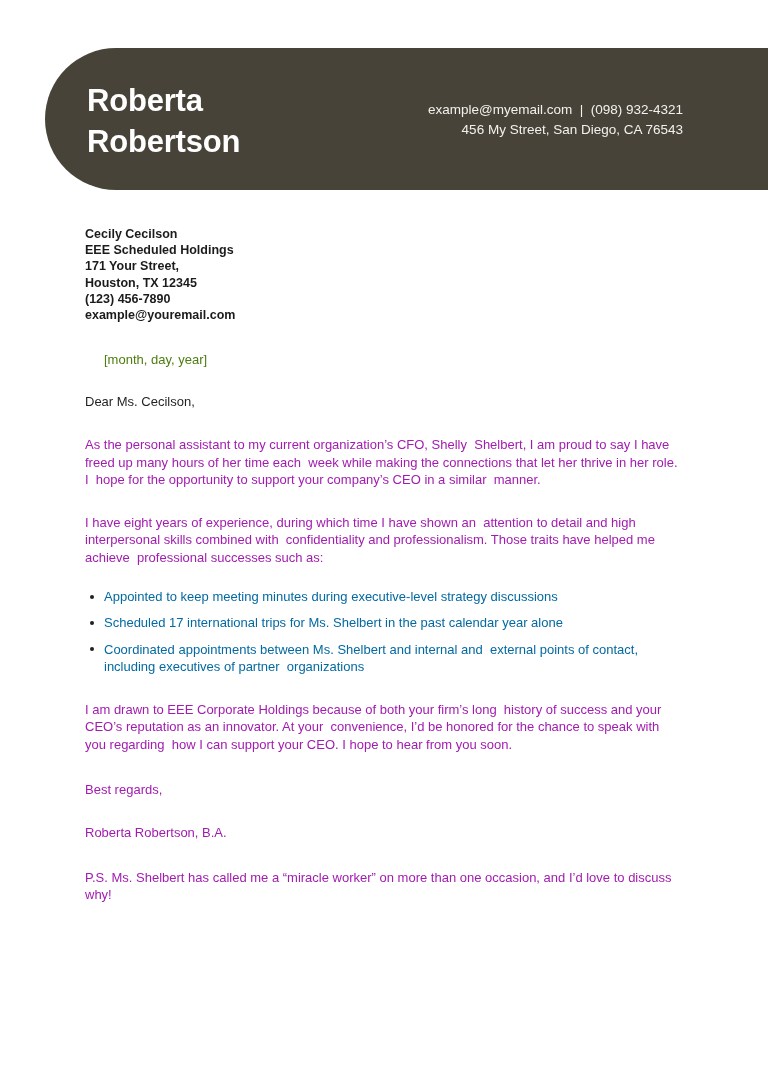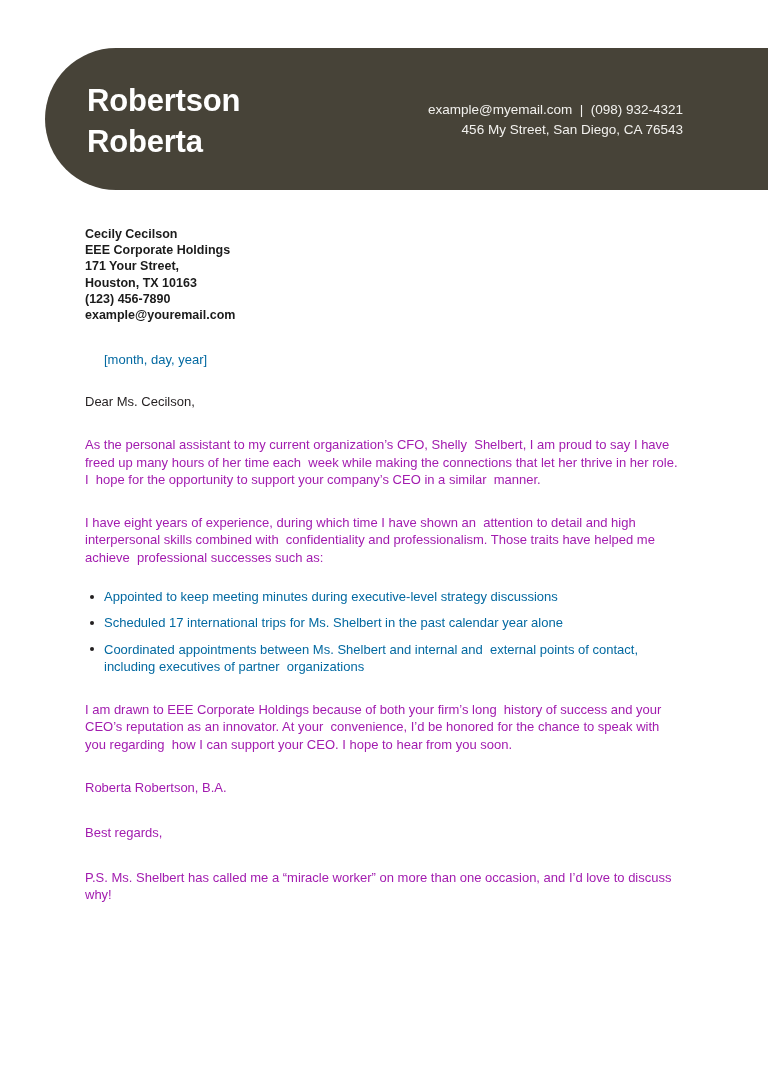--- a/index.html
+++ b/index.html
@@ -76,21 +76,21 @@
   }
   .recipient .rcpt-line {
     display: block;
     white-space: pre;
   }
 
   .date-line {
     margin-top: 28px;
     font-size: 13px;
     line-height: 17px;
-    color: #0369a1;
+    color: #4d7c0f;
     white-space: pre;
     padding-left: 19px;
   }
 
   .salutation {
     margin-top: 25px;
     font-size: 13px;
     line-height: 17px;
     color: #231f20;
     white-space: pre;
@@ -135,57 +135,57 @@
   .signoff { margin-top: 28px; }
   .signature { margin-top: 26px; }
   .postscript { margin-top: 27px; }
 </style>
 </head>
 <body>
 
 <div class="header-band">
 
   <div class="header-name">
+    <span class="name-line">Roberta</span>
     <span class="name-line">Robertson</span>
-    <span class="name-line">Roberta</span>
   </div>
 
   <div class="header-contact">
     <span class="contact-line">example@myemail.com  |  (098) 932-4321</span>
     <span class="contact-line">456 My Street, San Diego, CA 76543</span>
   </div>
 
 </div>
 
 <div class="letter">
 
   <div class="recipient">
     <span class="rcpt-line">Cecily Cecilson</span>
-    <span class="rcpt-line">EEE Corporate Holdings</span>
+    <span class="rcpt-line">EEE Scheduled Holdings</span>
     <span class="rcpt-line">171 Your Street,</span>
-    <span class="rcpt-line">Houston, TX 10163</span>
+    <span class="rcpt-line">Houston, TX 12345</span>
     <span class="rcpt-line">(123) 456-7890</span>
     <span class="rcpt-line">example@youremail.com</span>
   </div>
 
   <div class="date-line">[month, day, year]</div>
 
   <div class="salutation">Dear Ms. Cecilson,</div>
 
   <div class="para">As the personal assistant to my current organization’s CFO, Shelly  Shelbert, I am proud to say I have freed up many hours of her time each  week while making the connections that let her thrive in her role. I  hope for the opportunity to support your company’s CEO in a similar  manner.</div>
 
   <div class="para">I have eight years of experience, during which time I have shown an  attention to detail and high interpersonal skills combined with  confidentiality and professionalism. Those traits have helped me achieve  professional successes such as:</div>
 
   <ul class="bullets">
     <li><span class="bullet-dot"></span><span>Appointed to keep meeting minutes during executive-level strategy discussions</span></li>
     <li><span class="bullet-dot"></span><span>Scheduled 17 international trips for Ms. Shelbert in the past calendar year alone</span></li>
     <li><span class="bullet-dot"></span><span>Coordinated appointments between Ms. Shelbert and internal and  external points of contact, including executives of partner  organizations</span></li>
   </ul>
 
   <div class="para para-close">I am drawn to EEE Corporate Holdings because of both your firm’s long  history of success and your CEO’s reputation as an innovator. At your  convenience, I’d be honored for the chance to speak with you regarding  how I can support your CEO. I hope to hear from you soon.</div>
 
+  <div class="para signoff">Best regards,</div>
+
   <div class="para signature">Roberta Robertson, B.A.</div>
-
-  <div class="para signoff">Best regards,</div>
 
   <div class="para postscript">P.S. Ms. Shelbert has called me a “miracle worker” on more than one occasion, and I’d love to discuss why!</div>
 
 </div>
 
 </body></html>

